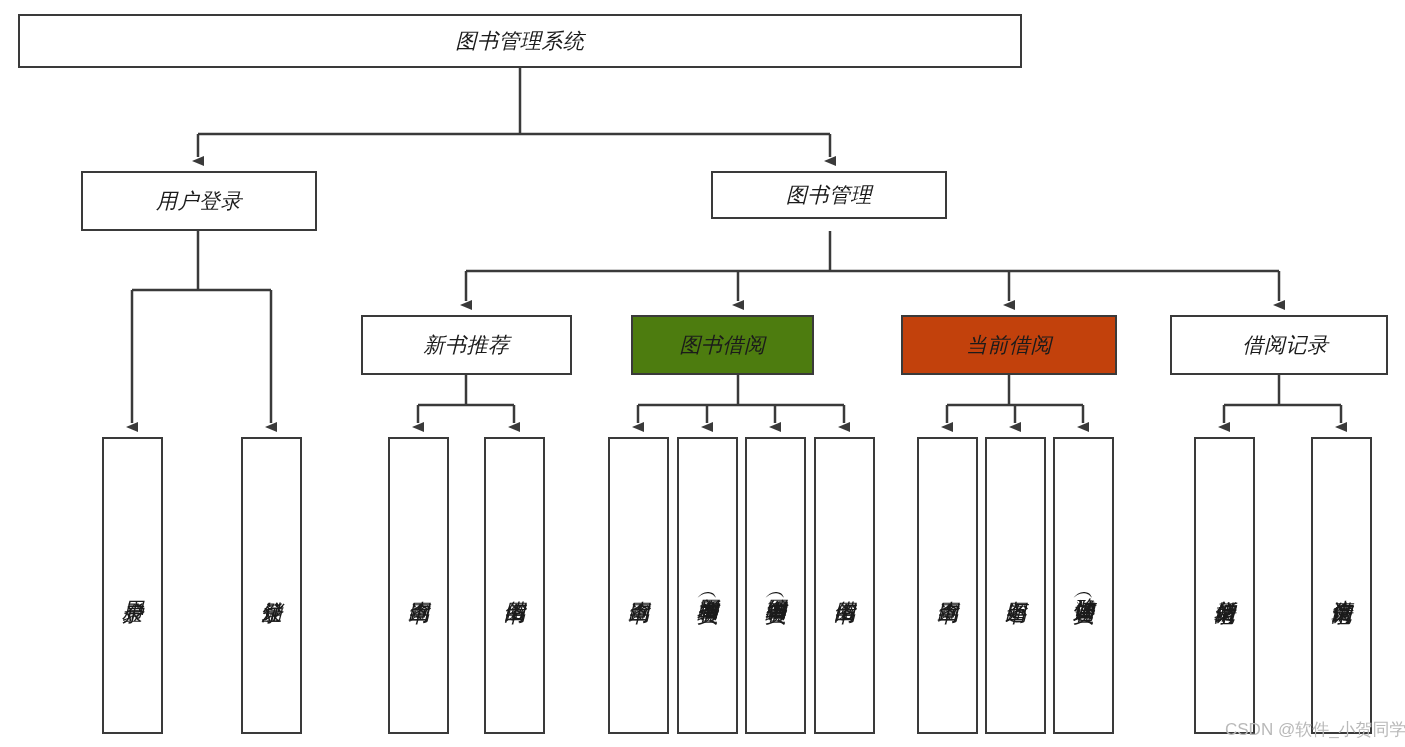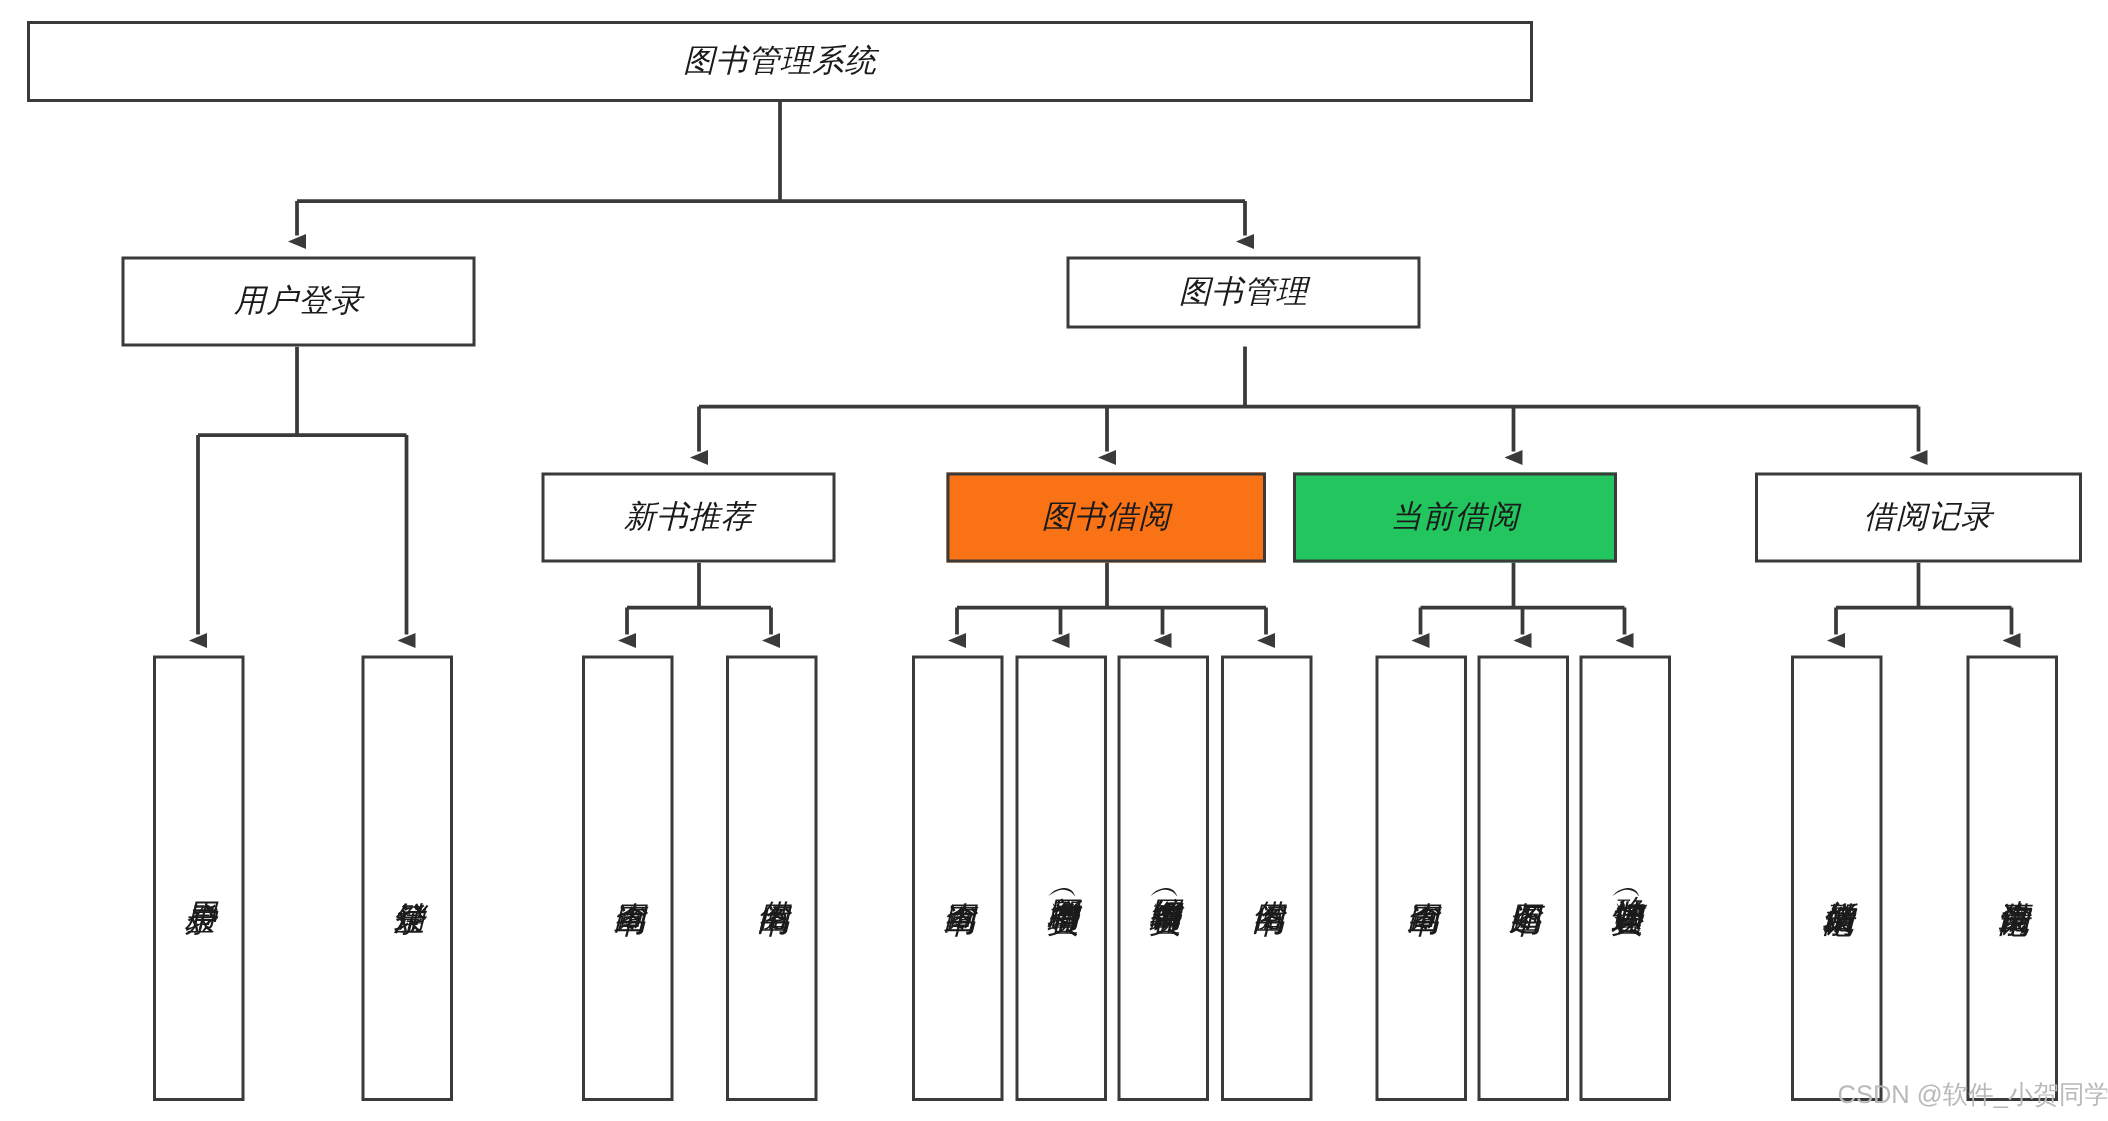--- a/index.html
+++ b/index.html
@@ -127,27 +127,27 @@
     <span class="lbl">图书管理系统</span>
   </div>
 
   <div class="node horiz" style="left: 81px; top: 171px; width: 236px; height: 60px; border-color: rgb(58, 58, 58); background: rgb(255, 255, 255); color: rgb(27, 27, 27);">
     <span class="lbl">用户登录</span>
   </div>
   <div class="node horiz" style="left: 711px; top: 171px; width: 236px; height: 48px; border-color: rgb(58, 58, 58); background: rgb(255, 255, 255); color: rgb(27, 27, 27);">
     <span class="lbl">图书管理</span>
   </div>
 
-  <div class="node horiz" style="left: 361px; top: 315px; width: 196px; height: 60px; border-color: rgb(58, 58, 58); background: rgb(255, 255, 255); color: rgb(27, 27, 27);">
+  <div class="node horiz" style="left: 361px; top: 315px; width: 211px; height: 60px; border-color: rgb(58, 58, 58); background: rgb(255, 255, 255); color: rgb(27, 27, 27);">
     <span class="lbl">新书推荐</span>
   </div>
-  <div class="node horiz" style="left: 631px; top: 315px; width: 213px; height: 60px; border-color: rgb(58, 58, 58); background: #f97316; color: rgb(27, 27, 27);">
+  <div class="node horiz" style="left: 631px; top: 315px; width: 183px; height: 60px; border-color: rgb(58, 58, 58); background: #4d7c0f; color: rgb(27, 27, 27);">
     <span class="lbl">图书借阅</span>
   </div>
-  <div class="node horiz" style="left: 862px; top: 315px; width: 216px; height: 60px; border-color: rgb(58, 58, 58); background: #22c55e; color: rgb(27, 27, 27);">
+  <div class="node horiz" style="left: 901px; top: 315px; width: 216px; height: 60px; border-color: rgb(58, 58, 58); background: #c2410c; color: rgb(27, 27, 27);">
     <span class="lbl">当前借阅</span>
   </div>
   <div class="node horiz" style="left: 1170px; top: 315px; width: 218px; height: 60px; border-color: rgb(58, 58, 58); background: rgb(255, 255, 255); color: rgb(27, 27, 27); padding-left: 13px;">
     <span class="lbl">借阅记录</span>
   </div>
 
   <div class="node vert" style="left: 102px; top: 437px; width: 61px; height: 297px; border-color: rgb(58, 58, 58); background: rgb(255, 255, 255); color: rgb(27, 27, 27);">
     <span class="lbl">用户登录</span>
   </div>
   <div class="node vert" style="left: 241px; top: 437px; width: 61px; height: 297px; border-color: rgb(58, 58, 58); background: rgb(255, 255, 255); color: rgb(27, 27, 27);">

